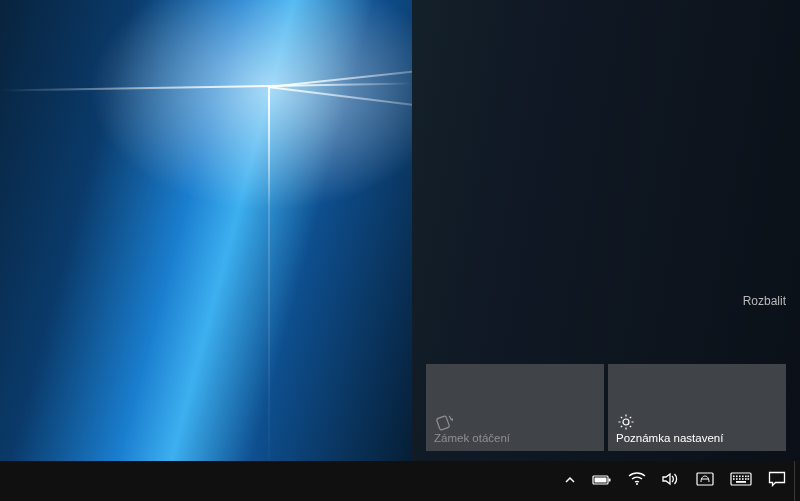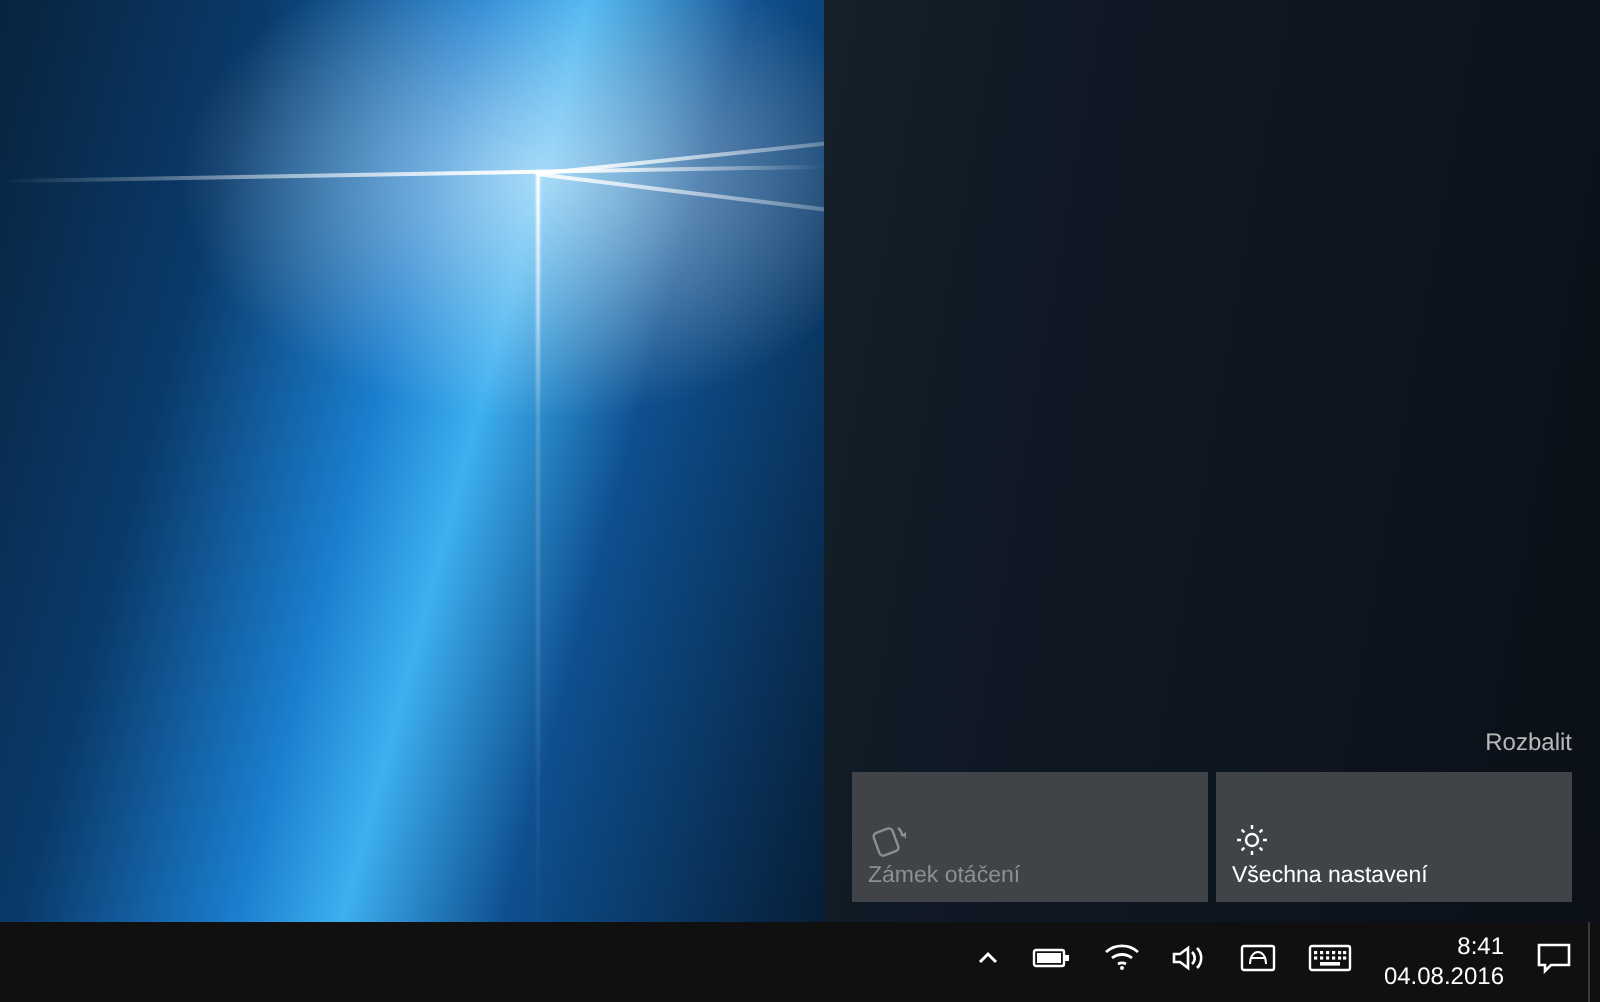--- a/index.html
+++ b/index.html
@@ -52,40 +52,41 @@
   
   .action-center {
     position: absolute;
     right: 0; top: 0;
     width: 388px; height: 461px;
     background: linear-gradient(100deg, #14202a 0%, #0f1824 30%, #0d141d 70%, #0b1018 100%);
     display: flex;
     flex-direction: column;
     justify-content: flex-end;
     padding: 0 14px 10px 14px;
+    gap: 48px;
   }
   .expand-link {
     text-align: right;
     color: #b9b9b9;
     font-size: 12px;
     margin-bottom: 8px;
     cursor: pointer;
   }
   .quick-actions {
     display: flex;
     gap: 4px;
   }
   .qa-tile {
     flex: 1;
-    height: 65px;
+    height: 87px;
     background: #404348;
     color: #ffffff;
     display: flex;
     flex-direction: column;
-    justify-content: space-between;
+    justify-content: flex-end;
     padding: 24px 8px 6px 8px;
     font-size: 11.5px;
     line-height: 1.15;
     cursor: pointer;
   }
   .qa-tile.disabled { color: #8e8f91; }
   .qa-icon { width: 20px; height: 20px; display: flex; align-items: center; justify-content: center; }
   .qa-icon svg { stroke: currentColor; fill: none; }
 
   
@@ -154,21 +155,21 @@
       </div>
 
 
       <div class="qa-tile">
         <span class="qa-icon">
           <svg width="18" height="18" viewBox="0 0 18 18" stroke-width="1.2">
             <circle cx="9" cy="9" r="3"></circle>
             <path d="M9 1.5 v2 M9 14.5 v2 M1.5 9 h2 M14.5 9 h2 M3.8 3.8 l1.4 1.4 M12.8 12.8 l1.4 1.4 M14.2 3.8 l-1.4 1.4 M5.2 12.8 l-1.4 1.4"></path>
           </svg>
         </span>
-        <span>Všechna nastavení</span>
+        <span>Poznámka nastavení</span>
       </div>
 
     </div>
   </div>
 
   <div class="taskbar">
     <div class="tray">
 
       <div class="tray-item">
         <span>
@@ -234,24 +235,20 @@
                 <rect x="9" y="6.2" width="1.6" height="1.6"></rect>
                 <rect x="12" y="6.2" width="1.6" height="1.6"></rect>
                 <rect x="15" y="6.2" width="1.6" height="1.6"></rect>
                 <rect x="17.5" y="6.2" width="1.6" height="1.6"></rect>
               <rect x="6" y="9" width="10" height="1.8"></rect>
             </g>
           </svg>
         </span>
       </div>
 
-      <div class="clock">
-        <span>8:41</span>
-        <span>04.08.2016</span>
-      </div>
 
       <div class="tray-item">
         <span>
           <svg width="18" height="16" viewBox="0 0 18 16" stroke-width="1.3">
             <path d="M1.5 1.5 h15 v10 h-9 l-3 3 v-3 h-3 z"></path>
           </svg>
         </span>
       </div>
 
       <div class="show-desktop"></div>

